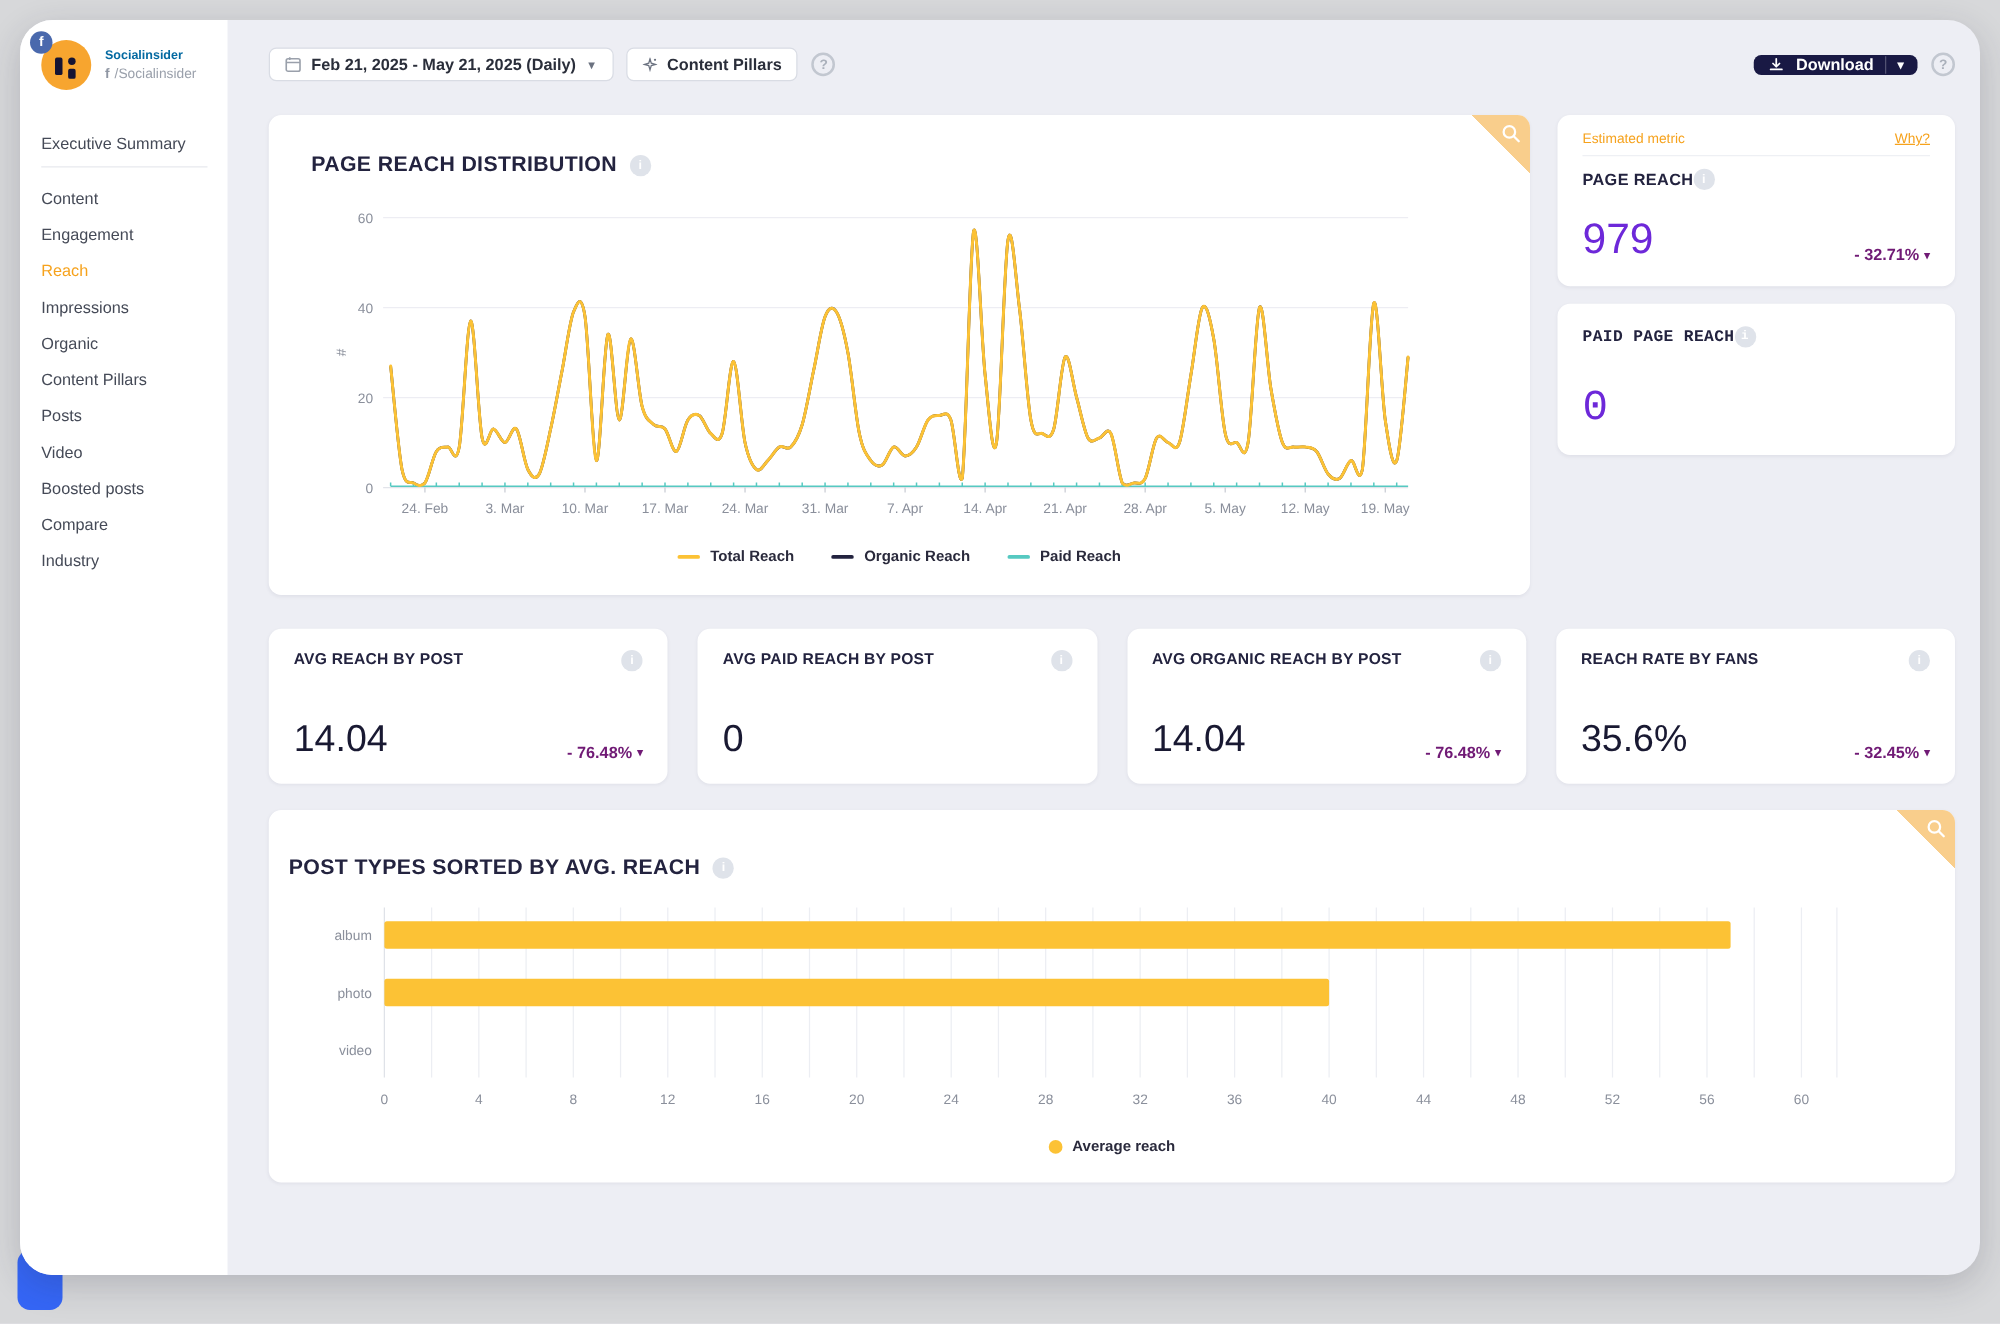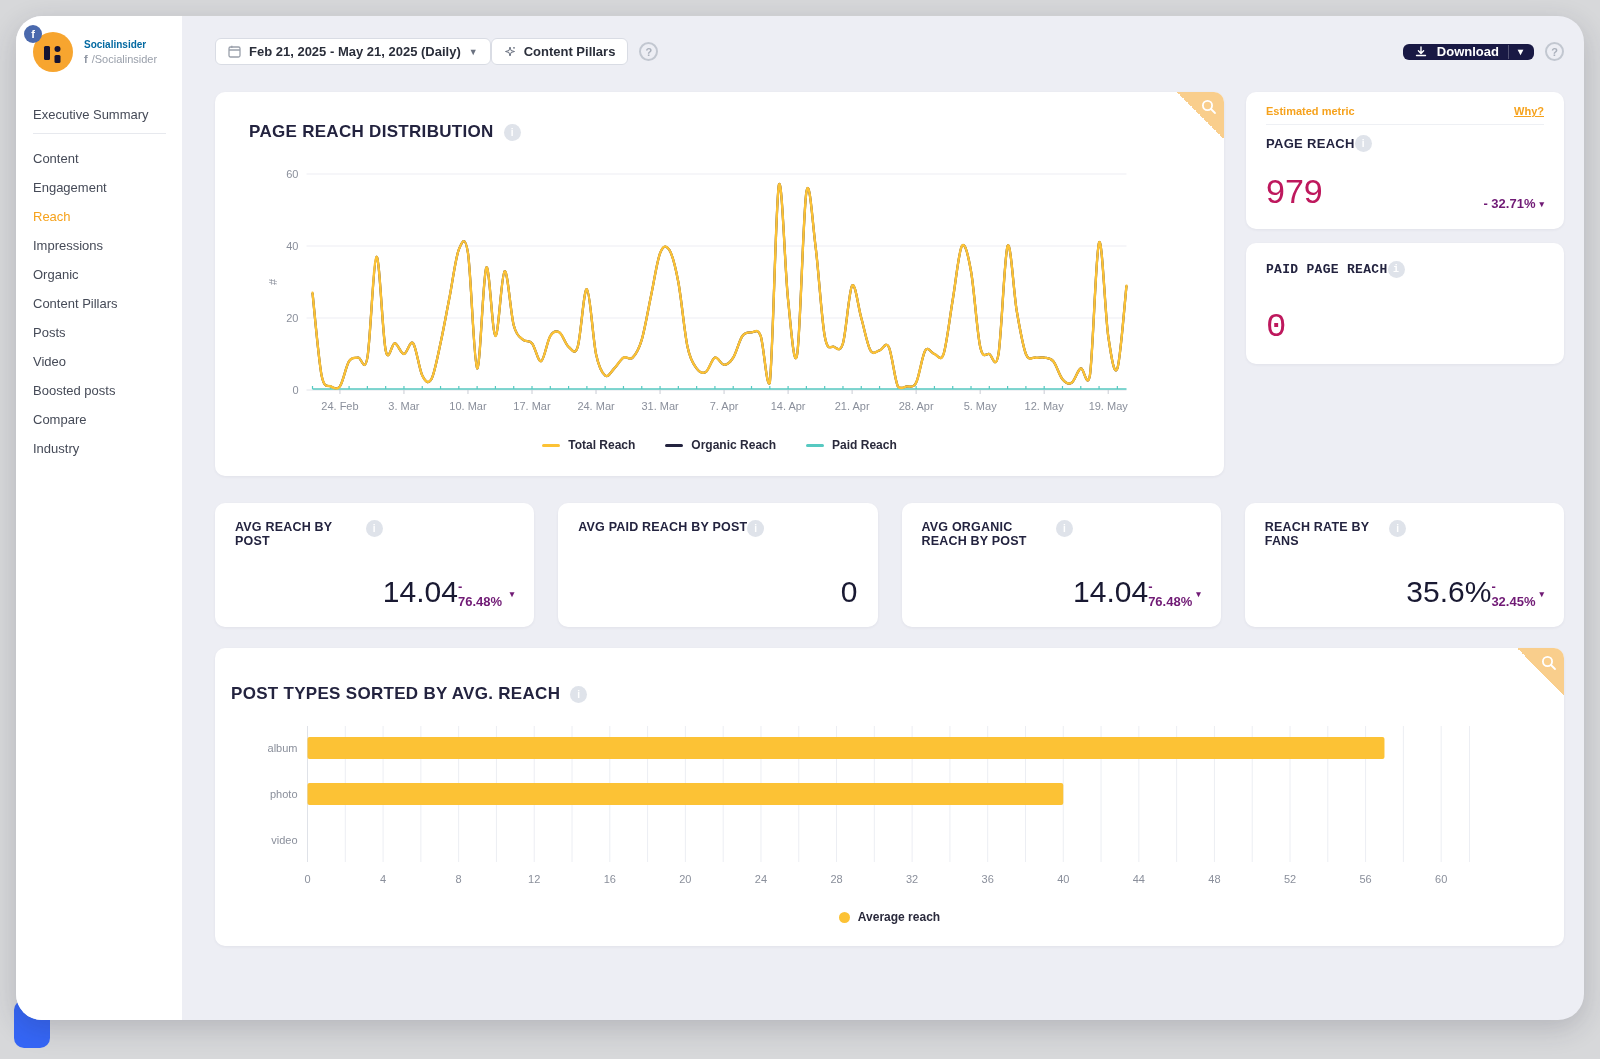--- a/index.html
+++ b/index.html
@@ -23,21 +23,21 @@
   .nav-item.primary { margin-bottom:4px; }
   .nav-item.active { color:#F6A21C; }
   .divider { height:1px; background:#e7e9ee; margin:4px 16px 10px 0; }
 
   
   .content { flex:1; padding:22px 20px 0 33px; overflow:hidden; }
 
   .topbar { display:flex; align-items:center; margin-bottom:27px; }
   button { font-family:inherit; }
   .pill-btn { height:27px; background:#fff; border:1px solid #d9dce4; border-radius:6px; display:inline-flex; align-items:center; gap:8px; padding:0 12px; font-size:13px; font-weight:600; color:#2a2e3a; cursor:pointer; }
-  .date-btn { }
+  .date-btn { margin-right:10px; }
   .caret-gray { font-size:9px; color:#6b7280; }
   .help-circle { width:19px; height:19px; border-radius:50%; border:2px solid #c2c7d0; color:#aab0bb; font-size:11px; font-weight:bold; display:inline-flex; align-items:center; justify-content:center; cursor:pointer; margin-left:11px; flex-shrink:0; }
   .spacer { flex:1; }
   .download-btn { height:16px; background:#191944; color:#fff; border:none; border-radius:6px; display:inline-flex; align-items:center; gap:9px; padding:0 11px; font-size:13px; font-weight:600; cursor:pointer; }
   .dl-divider { width:1px; height:14px; background:rgba(255,255,255,.25); }
   .caret-white { font-size:10px; color:#fff; }
 
   .card { background:#fff; border-radius:10px; box-shadow:0 1px 3px rgba(35,35,63,.06); }
 
   .main-grid { display:grid; grid-template-columns:1fr 318px; gap:22px; margin-bottom:27px; align-items:start; }
@@ -51,32 +51,32 @@
   .chart-svg { width:100%; display:block; }
   .chart-svg text { font-family:"Liberation Sans",sans-serif; font-size:11px; fill:#8a8f9b; }
 
   .legend-row { display:flex; justify-content:center; align-items:center; gap:30px; margin-top:16px; }
   .legend-item { display:flex; align-items:center; gap:8px; font-size:12px; font-weight:bold; color:#2a2a3c; cursor:pointer; }
   .legend-dash { width:18px; height:3px; border-radius:2px; display:inline-block; }
   .legend-dot { width:11px; height:11px; border-radius:50%; display:inline-block; }
 
   .right-col { display:flex; flex-direction:column; gap:14px; }
   .kpi-card { padding:13px 20px 18px; }
-  .estimated-row { display:flex; justify-content:space-between; font-size:11px; font-weight:bold; color:#F6A21C; padding-bottom:7px; border-bottom:1px solid #eef0f4; margin-bottom:10px; }
+  .estimated-row { display:flex; justify-content:space-between; font-size:11px; font-weight:normal; color:#F6A21C; padding-bottom:7px; border-bottom:1px solid #eef0f4; margin-bottom:10px; }
   .why { color:#F6A21C; text-decoration:underline; cursor:pointer; }
   .kpi-title-row { display:flex; align-items:center; font-size:13px; font-weight:600; color:#23233f; letter-spacing:.3px; }
   .kpi-value-row { display:flex; justify-content:space-between; align-items:flex-end; margin-top:20px; }
-  .kpi-value { font-size:34px; font-weight:500; color:#be185d; }
+  .kpi-value { font-size:34px; font-weight:500; color:#6d28d9; }
   .kpi-card.paid { padding-top:18px;font-family:Liberation Mono, monospace; }
   .kpi-card.paid .kpi-value-row { margin-top:30px; }
   .change { font-size:13px; font-weight:bold; color:#701a75; display:inline-flex; align-items:center; gap:4px; cursor:pointer; }
   .change .caret { font-size:9px; }
 
   .metric-row { display:grid; grid-template-columns:repeat(4,1fr); gap:24px; margin-bottom:21px; }
-  .metric-card { padding:17px 20px 18px; height:124px; display:flex; flex-direction:row; justify-content:space-between; }
+  .metric-card { padding:17px 20px 18px; height:124px; display:flex; flex-direction:column; justify-content:space-between; }
   .metric-title-row { display:flex; justify-content:space-between; align-items:flex-start; font-size:12.5px; font-weight:600; color:#23233f; letter-spacing:.2px; }
   .metric-bottom { display:flex; justify-content:space-between; align-items:flex-end; }
   .metric-value { font-size:30px; font-weight:500; color:#191932; }
 
   .bottom-card { padding:36px 16px 22px; margin-bottom:28px; }
 </style>
 </head>
 <body>
 
 <div class="chat-bubble"></div>

